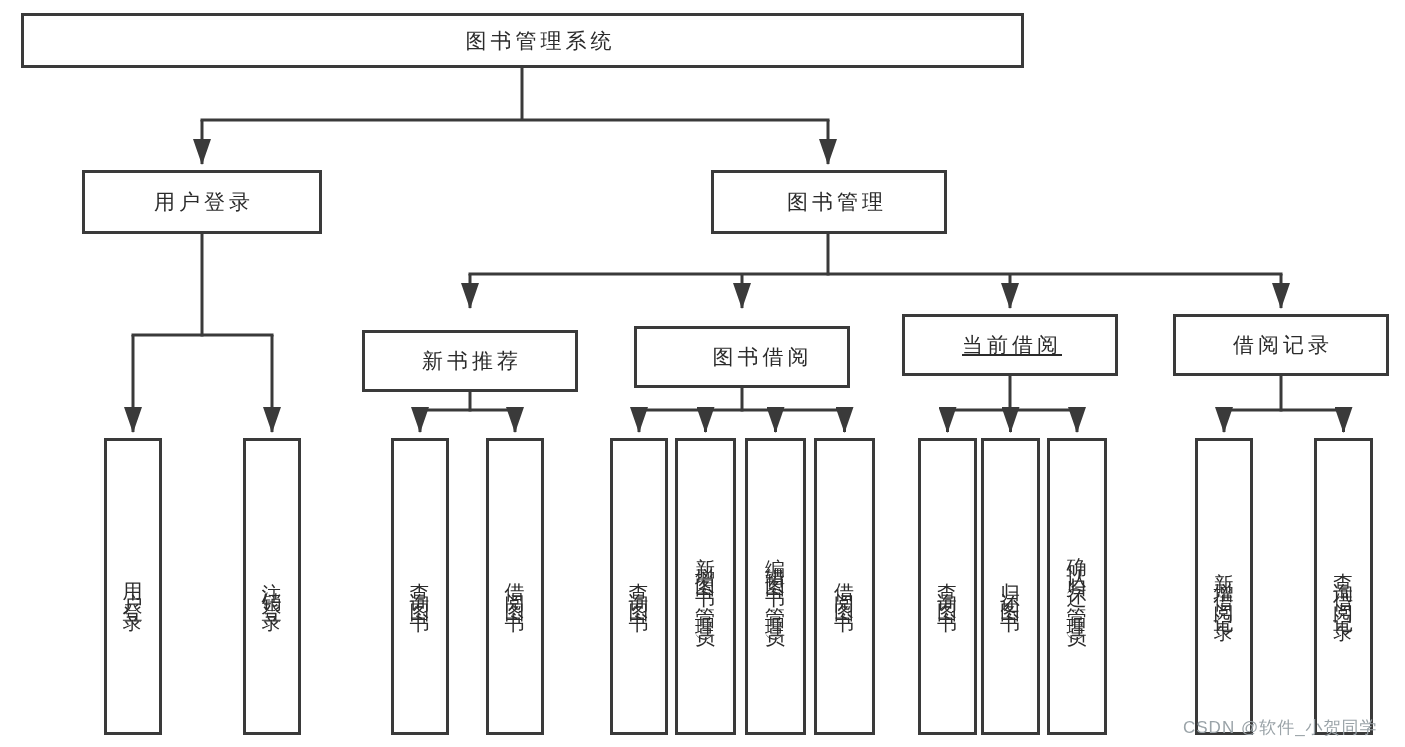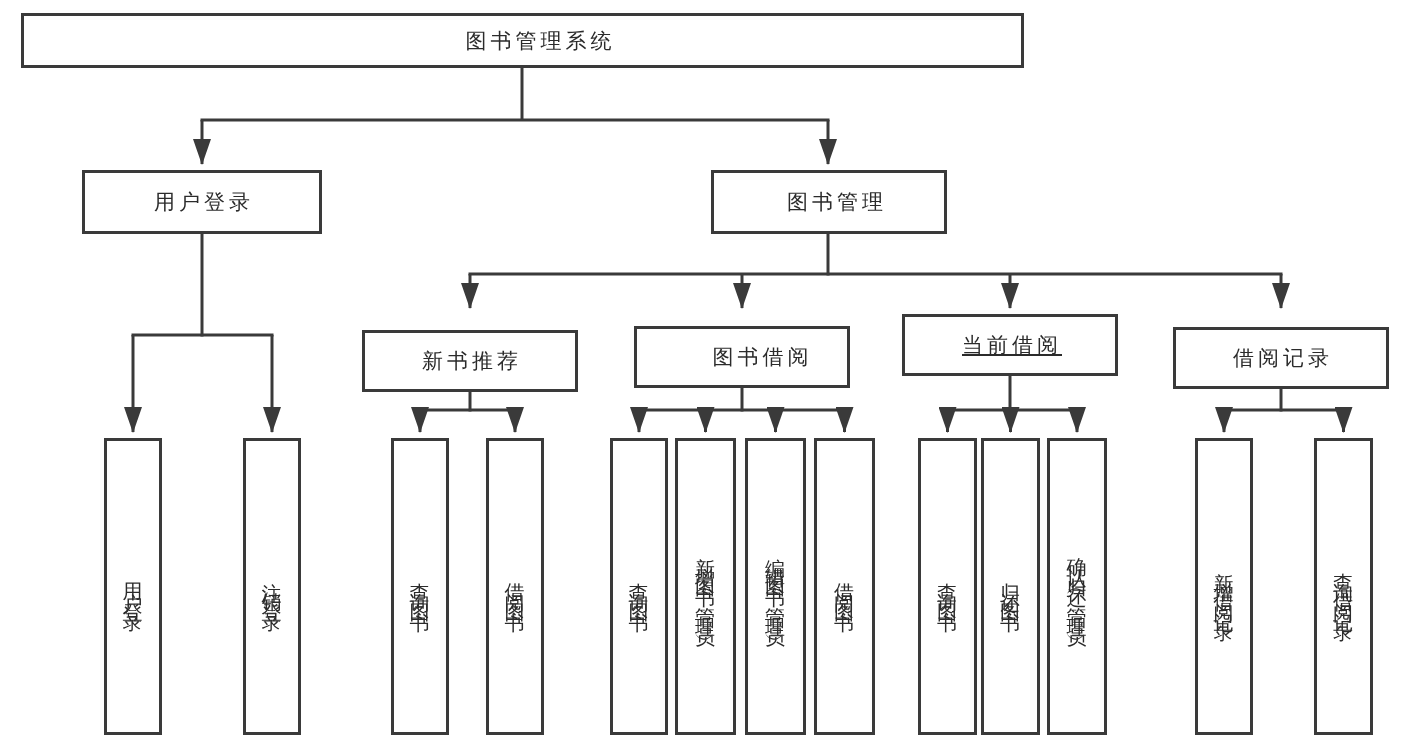--- a/index.html
+++ b/index.html
@@ -112,21 +112,21 @@
 
   <div class="node hnode" style="left:362px;top:314px;width:216px;height:62px;margin-top:16px;">
     <span>新书推荐</span>
   </div>
   <div class="node hnode" style="left:634px;top:326px;width:216px;height:62px;padding-left:37px;">
     <span>图书借阅</span>
   </div>
   <div class="node hnode" style="left:902px;top:314px;width:216px;height:62px;text-decoration:underline;">
     <span>当前借阅</span>
   </div>
-  <div class="node hnode" style="left:1173px;top:314px;width:216px;height:62px;margin-top:13px;">
+  <div class="node hnode" style="left:1173px;top:314px;width:216px;height:62px;">
     <span>借阅记录</span>
   </div>
 
   <div class="node vnode" style="left:104px;top:438px;width:58px;height:297px;">
     <span class="vtext">用户登录</span>
   </div>
   <div class="node vnode" style="left:243px;top:438px;width:58px;height:297px;">
     <span class="vtext">注销登录</span>
   </div>
   <div class="node vnode" style="left:391px;top:438px;width:58px;height:297px;">
@@ -156,14 +156,15 @@
   <div class="node vnode" style="left:1047px;top:438px;width:60px;height:297px;">
     <span class="vtext">确认归还（管理员）</span>
   </div>
   <div class="node vnode" style="left:1195px;top:438px;width:58px;height:297px;">
     <span class="vtext">新增借阅记录</span>
   </div>
   <div class="node vnode" style="left:1314px;top:438px;width:59px;height:297px;">
     <span class="vtext">查询借阅记录</span>
   </div>
 
+  <div class="watermark">CSDN @软件_小贺同学</div>
 
 </div>
 
 </body></html>

